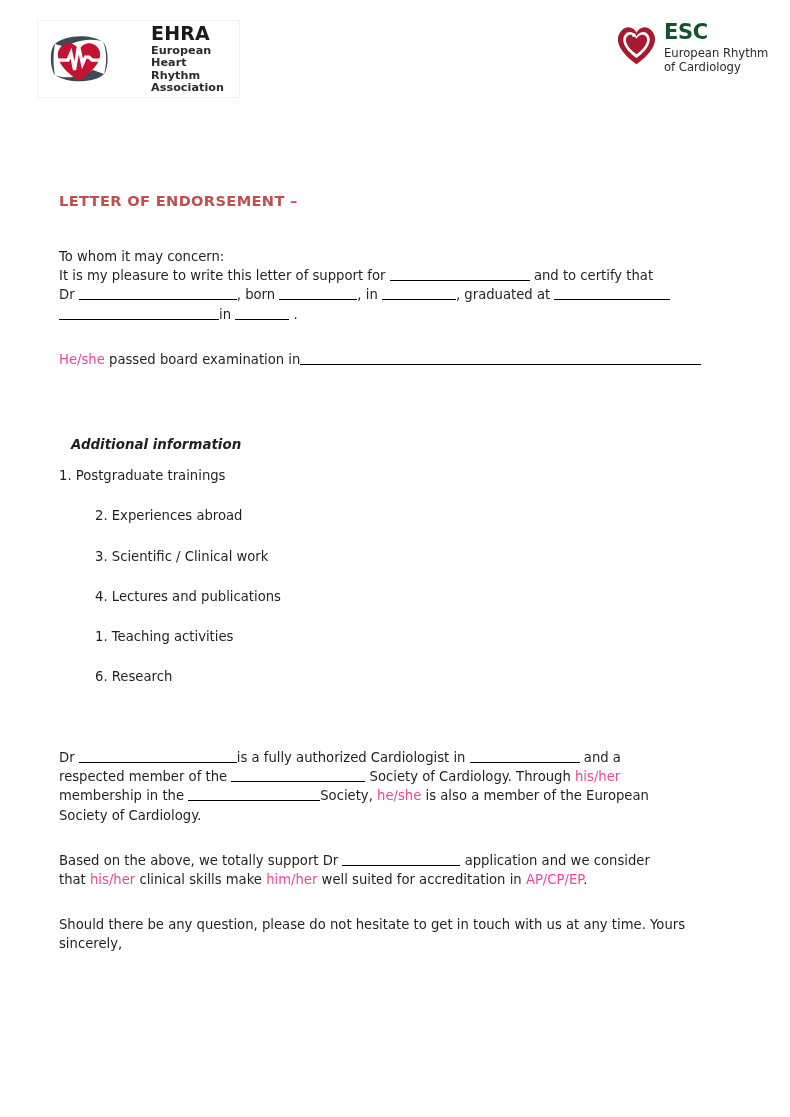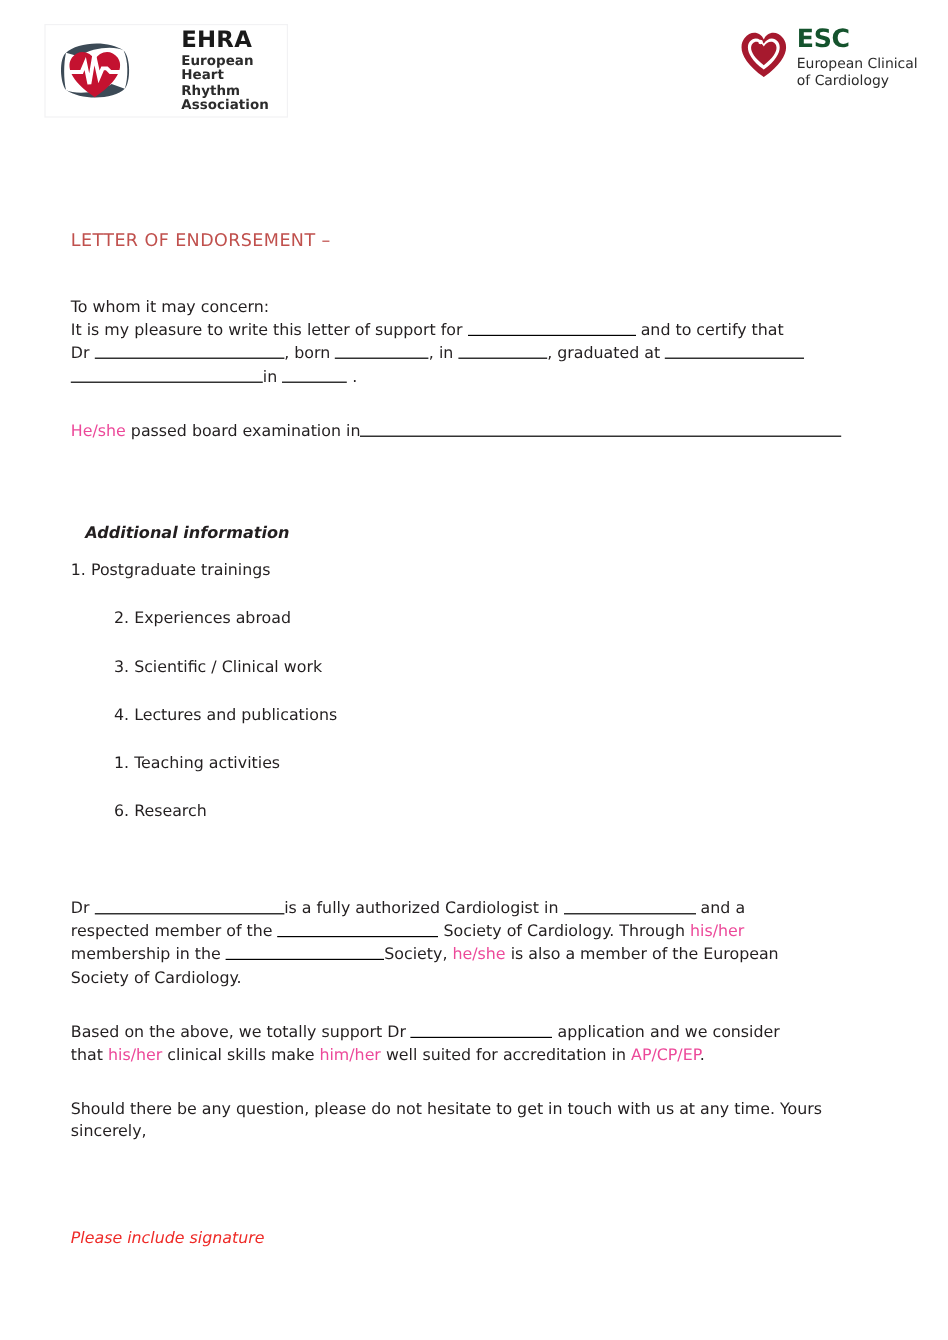--- a/index.html
+++ b/index.html
@@ -95,21 +95,21 @@
     position: absolute;
     left: 59px;
     top: 190px;
     width: 668px;
     font-size: 13.2px;
     line-height: 1.45;
   }
 
   .doc-title {
     color: #c0504d;
-    font-weight: normal;
+    font-weight: bold;
     font-size: 14.6px;
     letter-spacing: 0.35px;
     margin: 0 0 36px 0;
   }
 
   p.para {
     margin: 0 0 0 0;
   }
   .salutation { margin-bottom: 20px; }
   .para-intro { margin-bottom: 0; }
@@ -170,21 +170,21 @@
   <div class="esc-logo-box">
     <svg class="esc-mark" viewBox="0 0 100 96">
       <path d="M50 92 C8 62, 2 36, 14 20 C26 4, 44 8, 50 22 C56 8, 74 4, 86 20 C98 36, 92 62, 50 92 Z" fill="#a6192e"></path>
       <path d="M50 78 C20 56, 16 36, 24 26 C32 16, 44 20, 50 30 C56 20, 68 16, 76 26 C84 36, 80 56, 50 78 Z" fill="#ffffff"></path>
       <path d="M50 70 C26 52, 23 37, 29 30 C35 23, 45 27, 50 35 C55 27, 65 23, 71 30 C77 37, 74 52, 50 70 Z" fill="#a6192e"></path>
       <circle cx="44" cy="27" r="4.2" fill="#ffffff"></circle>
     </svg>
     <div class="esc-text">
       <div class="esc-title">ESC</div>
       <div class="esc-sub">
-        <div>European Clinical</div>
+        <div>European Rhythm</div>
         <div>of Cardiology</div>
       </div>
     </div>
   </div>
 
 </div>
 
 <div class="letter">
 
   <div class="doc-title">LETTER OF ENDORSEMENT –</div>
@@ -255,15 +255,14 @@
     <span class="red">AP/CP/EP</span><span>.</span>
   </p>
 
   <div class="gap-md"></div>
 
   <p class="para">Should there be any question, please do not hesitate to get in touch with us at any time. Yours sincerely,</p>
 
   <div class="gap-xl"></div>
   <div style="height:16px"></div>
 
-  <p class="sig-note">Please include signature</p>
 
 </div>
 
 </body></html>

